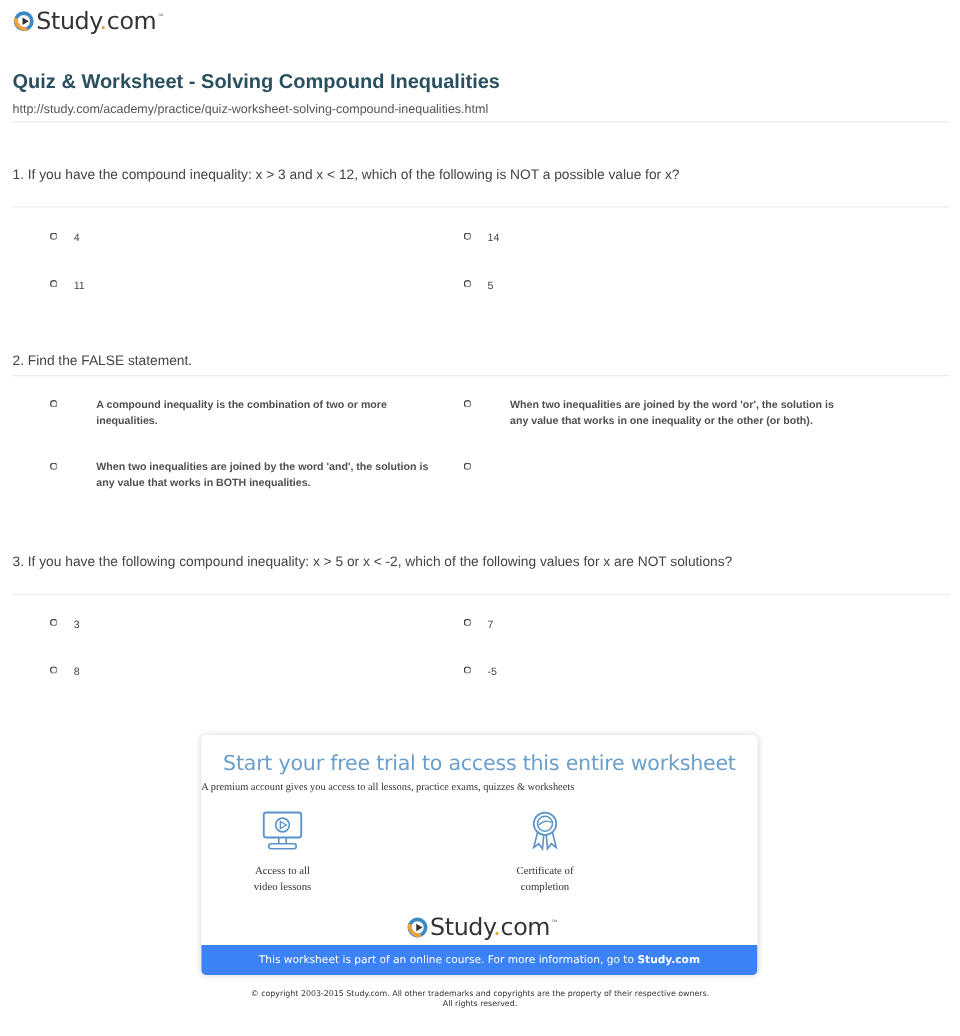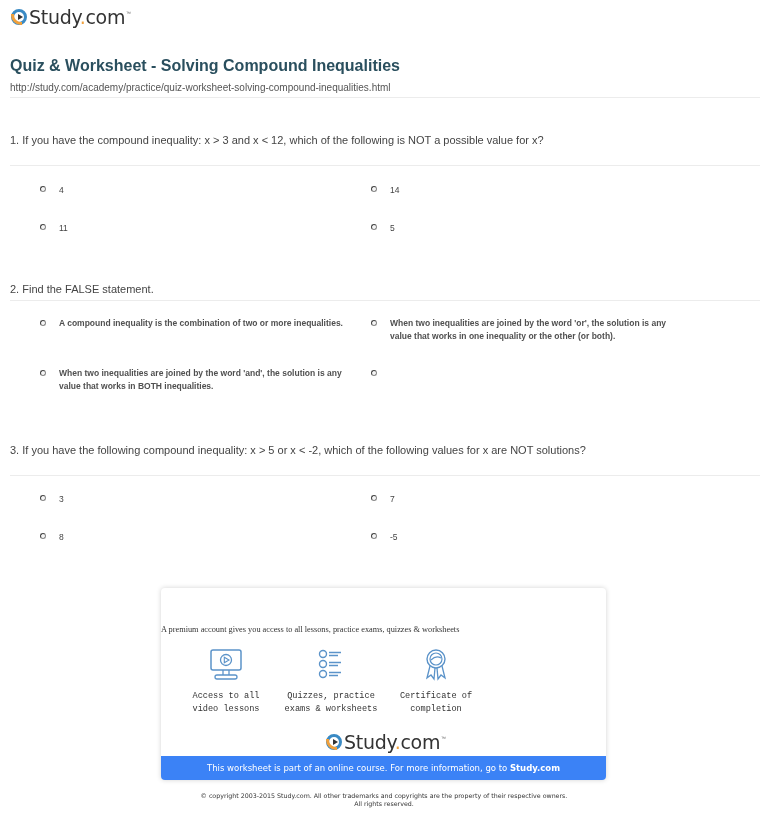--- a/index.html
+++ b/index.html
@@ -19,30 +19,30 @@
   #top-logo { left: 11px; top: 6px; }
 
   .page-title { position: absolute; left: 10px; top: 57px; font-size: 16px; font-weight: bold; color: #2a4f5e; white-space: nowrap; }
   .page-url { position: absolute; left: 10px; top: 82px; font-size: 10px; color: #555; }
   .hr { position: absolute; left: 10px; width: 750px; height: 1px; background: #ececec; }
 
   .question { position: absolute; left: 10px; font-size: 11px; color: #444; line-height: 14px; width: 620px; }
   .opt { position: absolute; display: flex; align-items: flex-start; font-size: 8.5px; color: #444; }
   .opt .radio { width: 6px; height: 6px; border-radius: 50%; border: 1px solid #888; border-top-color: #444; border-left-color: #444;
     margin-right: 13px; margin-top: 1px; flex-shrink: 0; background: #f6f6f6; }
-  .opt.long { font-weight: bold; font-size: 8.5px; line-height: 13px; color: #505050; width: 310px; }
+  .opt.long { font-weight: bold; font-size: 8.5px; line-height: 13px; color: #505050; width: 310px; gap: 18px; }
   .opt.long .radio { margin-top: 3px; }
 
   .promo { position: absolute; left: 161px; top: 588px; width: 445px; height: 192px; background: #fff;
     border-radius: 4px; box-shadow: 0 0 5px rgba(0,0,0,0.18); overflow: hidden; }
   .promo-title { position: absolute; left: 0; width: 100%; top: 13px; text-align: center; font-size: 16.5px; color: #6a9ecb; font-family: "DejaVu Sans", sans-serif; font-weight: normal; letter-spacing: -0.2px; }
   .promo-sub { position: absolute; left: 0; width: 100%; top: 37px; text-align: left; font-size: 8.3px; color: #333; font-family: Liberation Serif, serif; }
   .feature { position: absolute; top: 60px; width: 100px; text-align: center; }
   .feature svg { display: block; margin: 0 auto; }
-  .feature .lbl { margin-top: 8px; font-size: 8.6px; line-height: 13px; color: #333; font-family: Liberation Mono, monospace; }
+  .feature .lbl { margin-top: 8px; font-size: 8.6px; line-height: 13px; color: #333; font-family: Liberation Serif, serif; }
   #promo-logo { left: 165px; top: 143px; }
   .banner { position: absolute; left: 0; bottom: 0; width: 100%; height: 24px; background: #3b82f6;
     color: #fff; font-size: 8.5px; text-align: center; line-height: 24px; font-family: "DejaVu Sans", sans-serif; }
   .banner b { font-weight: bold; }
 
   .copyright { position: absolute; left: 0; width: 768px; top: 792px; text-align: center; font-size: 6.3px; color: #333; line-height: 8px; font-family: "DejaVu Sans", sans-serif; }
 </style>
 </head>
 <body>
 
@@ -106,42 +106,34 @@
 <label class="opt" style="left:40px;top:532px">
   <span class="radio"></span>
   <span>8</span>
 </label>
 <label class="opt" style="left:371px;top:532px">
   <span class="radio"></span>
   <span>-5</span>
 </label>
 
 <div class="promo">
+  <div class="promo-title">Start your free trial to access this entire worksheet</div>
   <div class="promo-sub">A premium account gives you access to all lessons, practice exams, quizzes &amp; worksheets</div>
 
   <div class="feature" style="left:15px">
     <svg width="36" height="34" viewBox="0 0 36 34">
       <rect x="3" y="2" width="30" height="20" rx="2" fill="none" stroke="#5b93c9" stroke-width="1.5"></rect>
       <circle cx="18" cy="12" r="5.5" fill="none" stroke="#5b93c9" stroke-width="1.3"></circle>
       <path d="M16.3 9.2 L21 12 L16.3 14.8 Z" fill="none" stroke="#5b93c9" stroke-width="1.1"></path>
       <path d="M15 22 L15 27 M21 22 L21 27" stroke="#5b93c9" stroke-width="1.3"></path>
       <rect x="7" y="27" width="22" height="4" rx="2" fill="none" stroke="#5b93c9" stroke-width="1.3"></rect>
     </svg>
     <div class="lbl"><span>Access to all</span><br><span>video lessons</span></div>
   </div>
 
-  <div class="feature" style="left:120px">
-    <svg width="36" height="34" viewBox="0 0 36 34">
-      <circle cx="10" cy="6" r="3.5" fill="none" stroke="#5b93c9" stroke-width="1.4"></circle>
-      <circle cx="10" cy="16" r="3.5" fill="none" stroke="#5b93c9" stroke-width="1.4"></circle>
-      <circle cx="10" cy="26" r="3.5" fill="none" stroke="#5b93c9" stroke-width="1.4"></circle>
-      <path d="M16 4.5 H28 M16 7.5 H25 M16 14.5 H28 M16 17.5 H25 M16 24.5 H28 M16 27.5 H25" stroke="#5b93c9" stroke-width="1.4"></path>
-    </svg>
-    <div class="lbl"><span>Quizzes, practice</span><br><span>exams &amp; worksheets</span></div>
-  </div>
 
   <div class="feature" style="left:225px">
     <svg width="36" height="34" viewBox="0 0 36 34">
       <circle cx="18" cy="11" r="9" fill="none" stroke="#5b93c9" stroke-width="1.4"></circle>
       <circle cx="18" cy="11" r="6" fill="none" stroke="#5b93c9" stroke-width="1.2"></circle>
       <path d="M13 12 Q18 7 23 10" fill="none" stroke="#5b93c9" stroke-width="1.1"></path>
       <path d="M12 18 L9 30 L13 27 L16 31 L17 20" fill="none" stroke="#5b93c9" stroke-width="1.3"></path>
       <path d="M24 18 L27 30 L23 27 L20 31 L19 20" fill="none" stroke="#5b93c9" stroke-width="1.3"></path>
     </svg>
     <div class="lbl"><span>Certificate of</span><br><span>completion</span></div>

